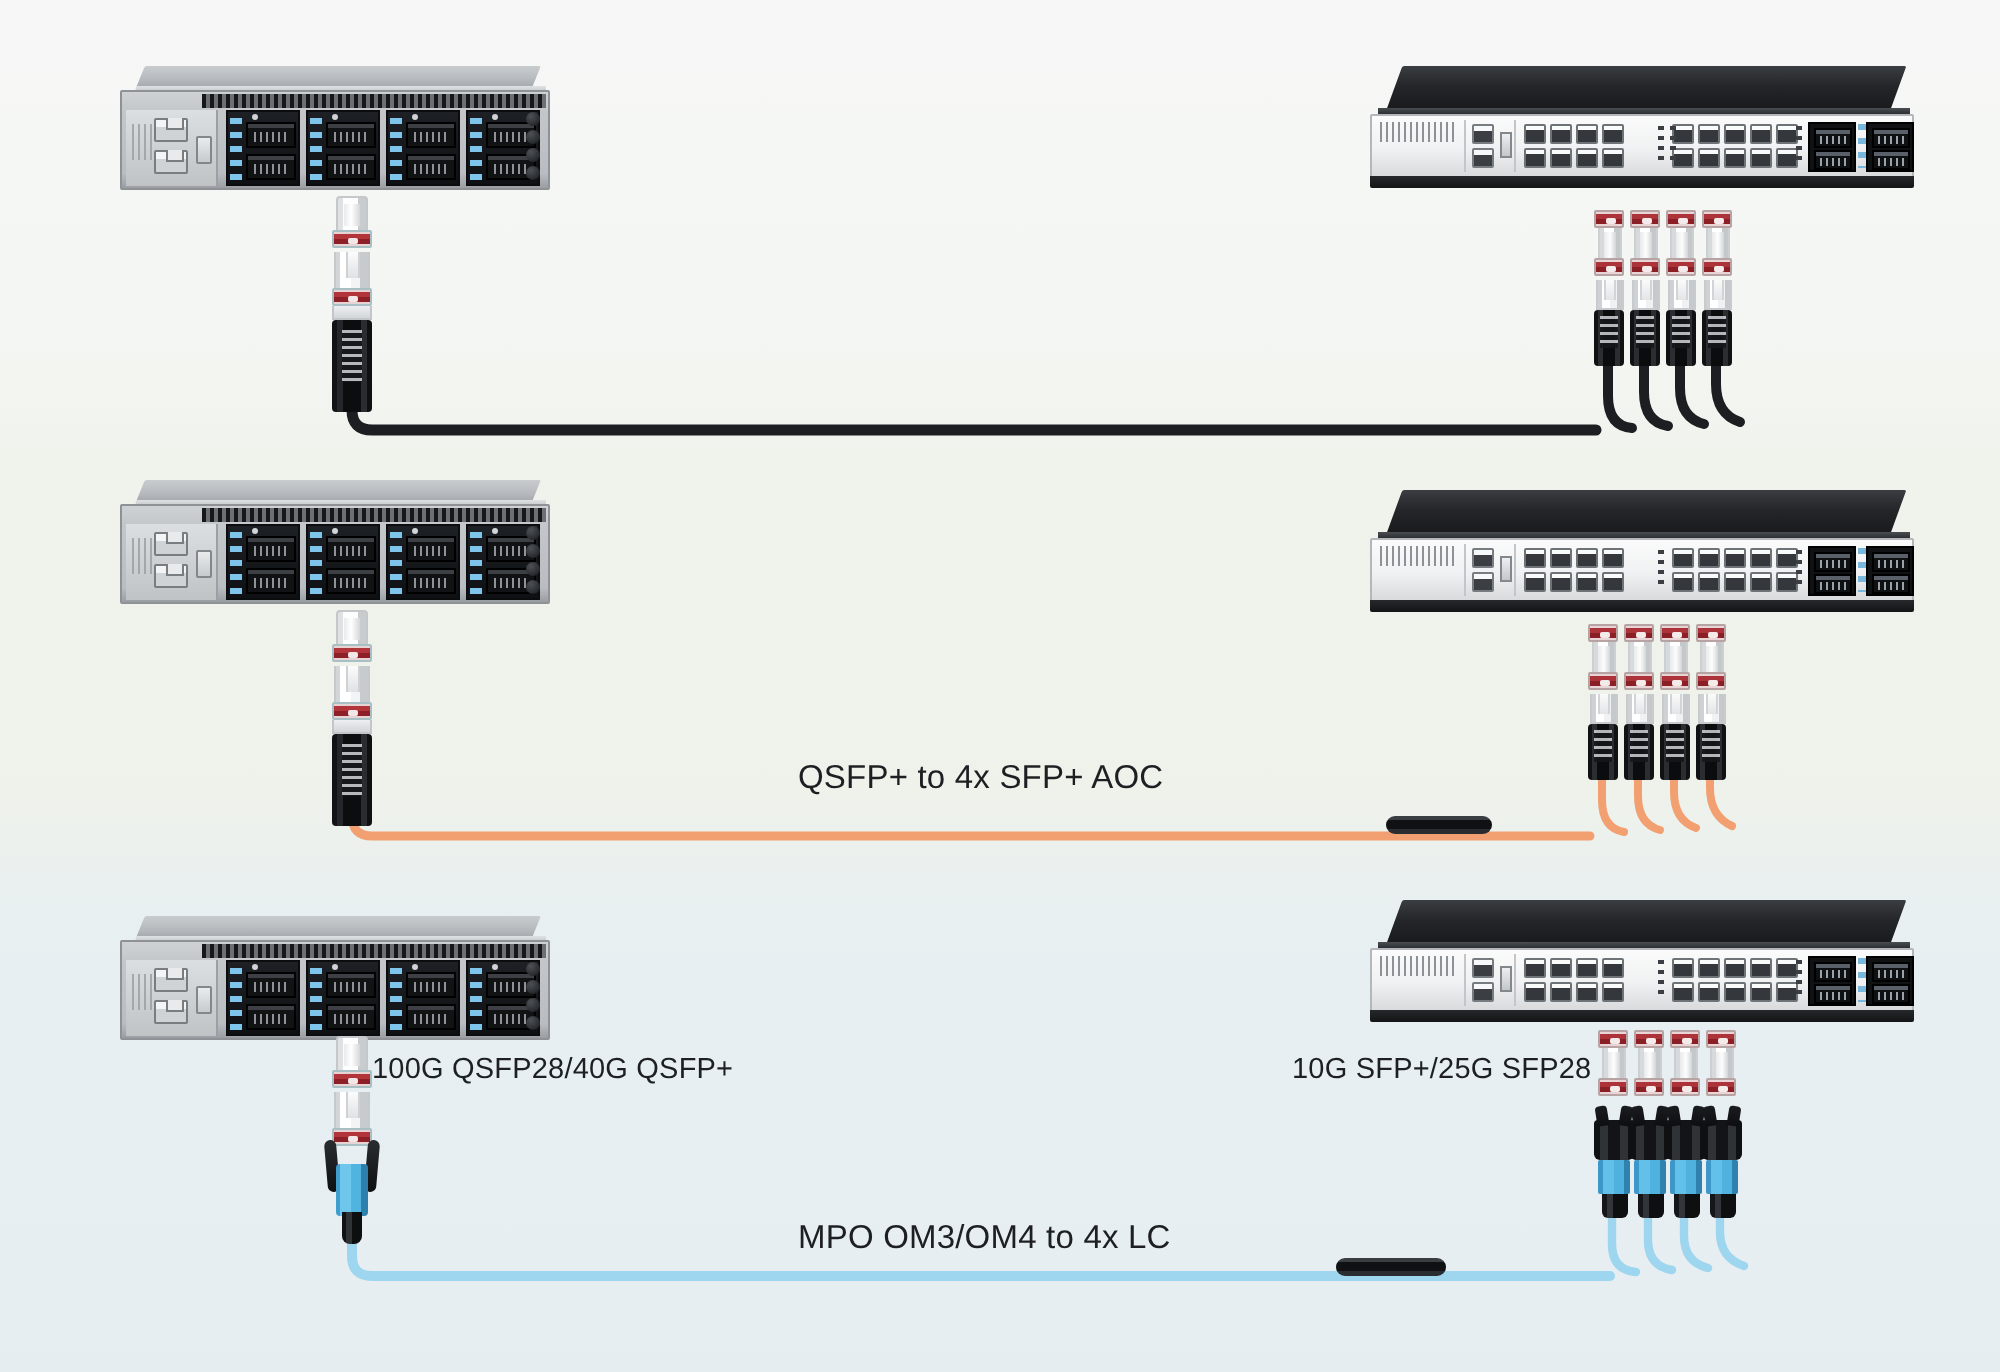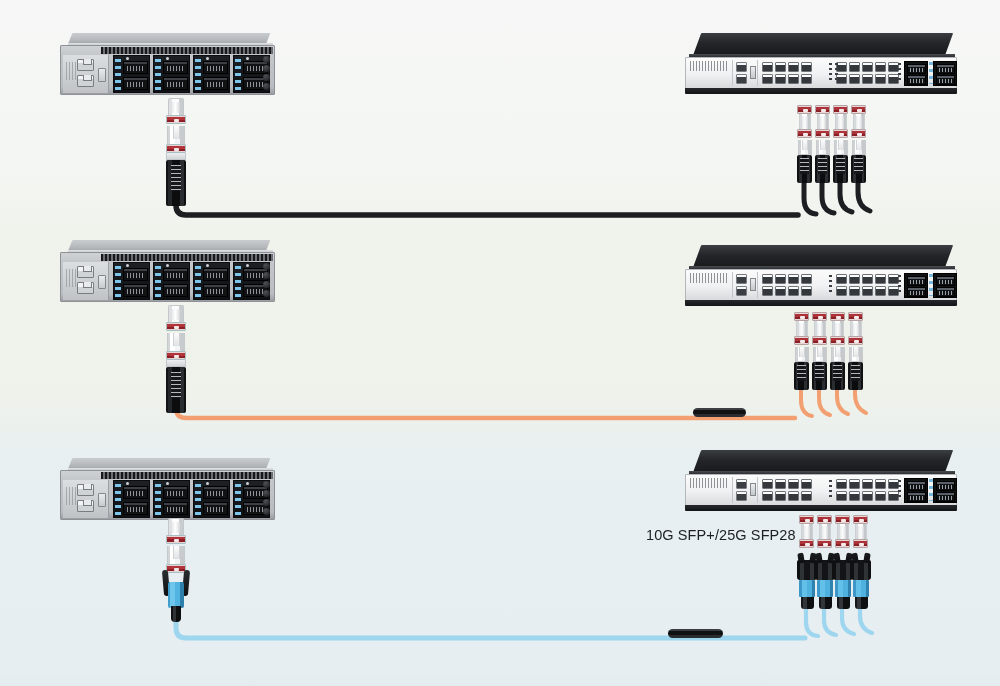--- a/index.html
+++ b/index.html
@@ -705,20 +705,21 @@
     <div class="body">
         <span></span>
       </div>
     <div class="plug">
         <i></i>
       </div>
   </div>
 
   <div class="sleeve" style="left:693px; top:408px; width:53px;"></div>
 
+  <div class="txt big" style="left:399px; top:380px;">QSFP+ to 4x SFP+   AOC</div>
 
   <div class="sw-l" style="left:60px; top:458px;">
     <div class="top"></div>
     <div class="topstrip"></div>
     <div class="face">
       <div class="vent"></div>
       <div class="leftpanel"></div>
       <div class="brandmark"></div>
       <div class="rj" style="left:16px; top:13px;"></div>
       <div class="rj" style="left:16px; top:29px;"></div>
@@ -879,16 +880,18 @@
     <div class="tail"></div>
   </div>
   <div class="lc" style="left:851px; top:560px;">
     <div class="boot"></div>
     <div class="blue"></div>
     <div class="tail"></div>
   </div>
 
   <div class="sleeve" style="left:668px; top:629px; width:55px;"></div>
 
-
+  <div class="txt big" style="left:399px; top:610px;">MPO OM3/OM4 to 4x LC</div>
+
+  <div class="txt mid" style="left:186px; top:527px;">100G QSFP28/40G QSFP+</div>
   <div class="txt mid" style="left:646px; top:527px;">10G SFP+/25G SFP28</div>
 
 </div>
 
 </body></html>

